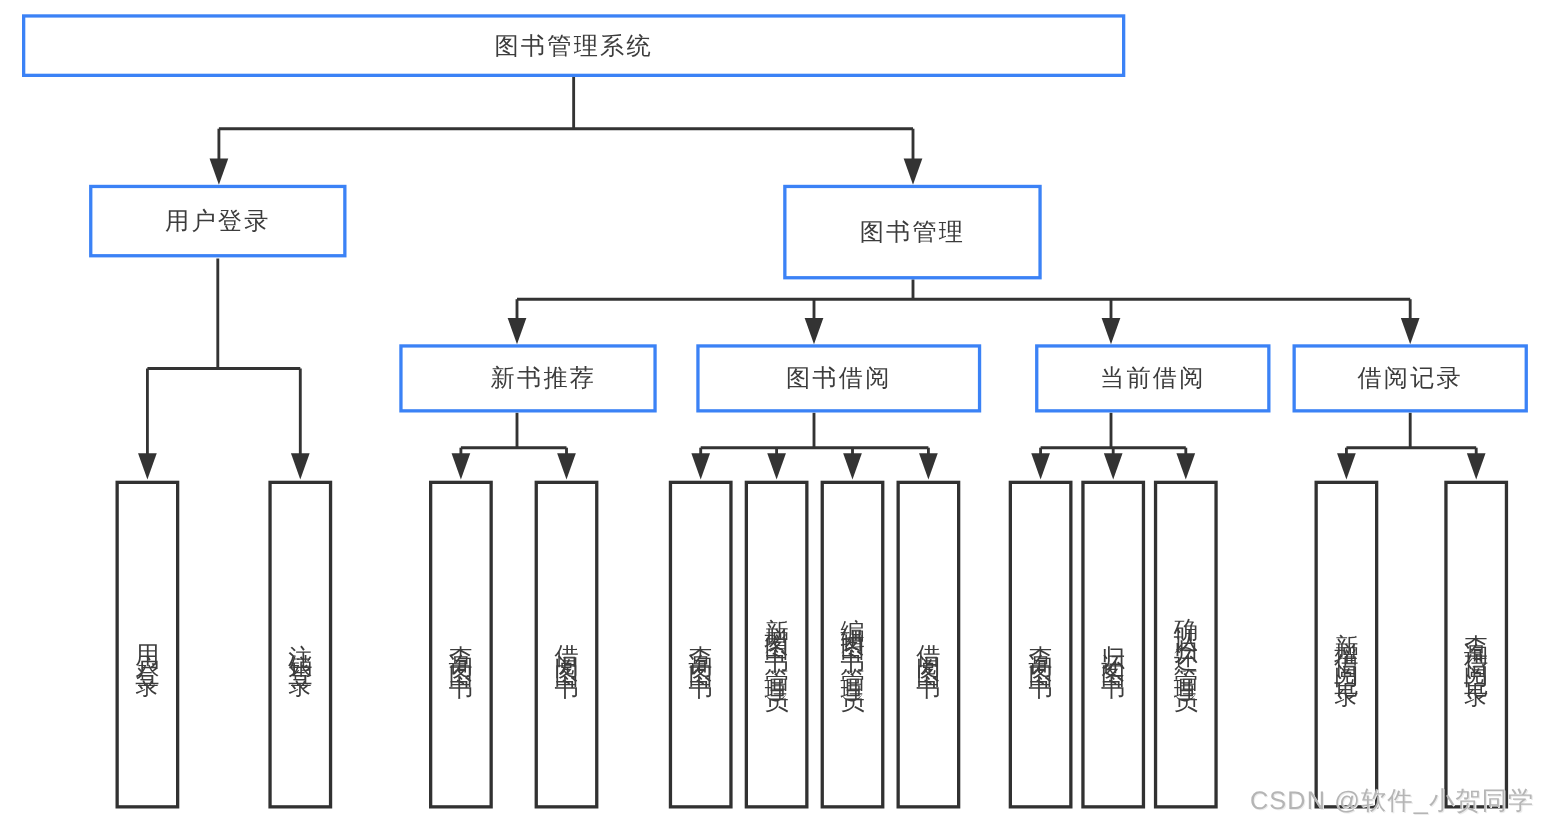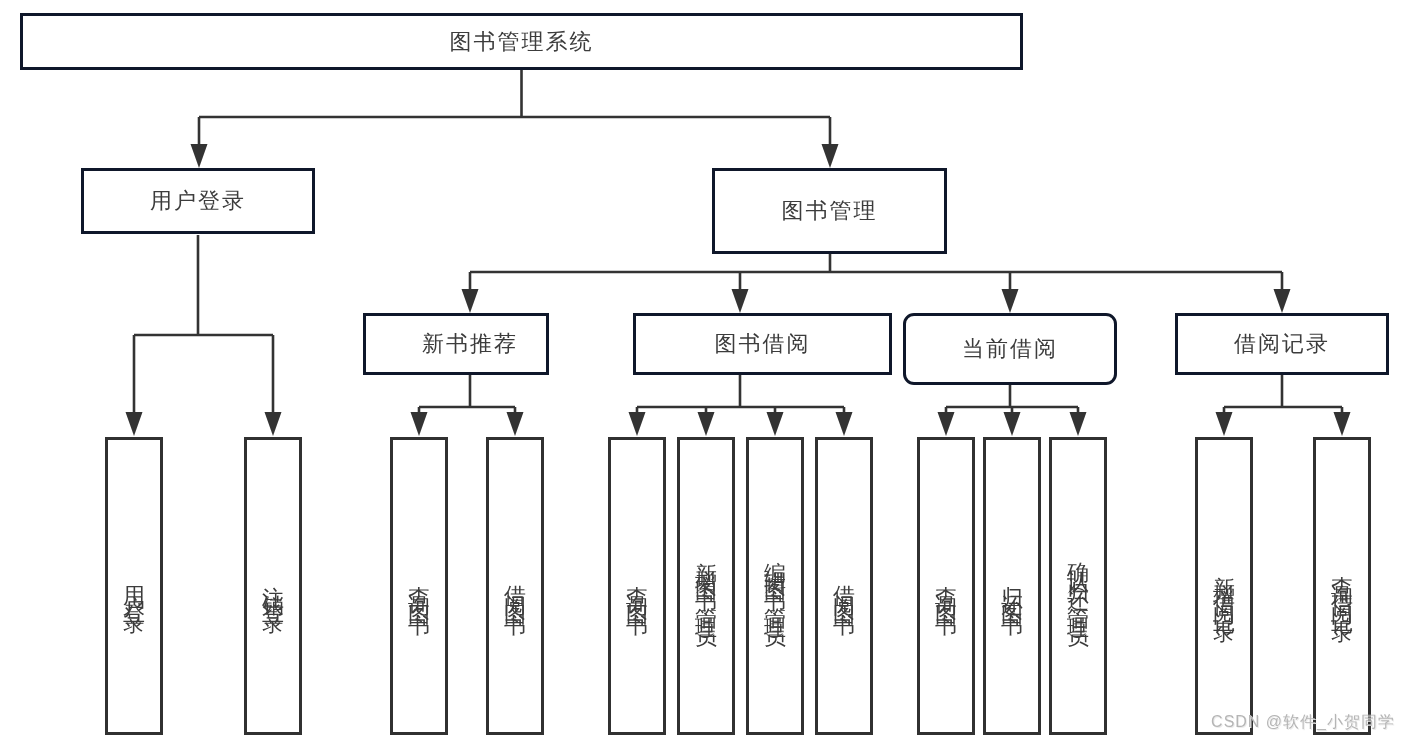--- a/index.html
+++ b/index.html
@@ -13,21 +13,21 @@
   }
   .connector-layer{
     position:absolute;
     left:0;top:0;
     width:1405px;height:747px;
   }
   .hbox{
     position:absolute;
     box-sizing:border-box;
     background:#ffffff;
-    border:3px solid #0f172a;
+    border:3px solid #3b82f6;
     display:flex;
     align-items:center;
     justify-content:center;
     font-size:22px;
     letter-spacing:2px;
     color:#3c3c3c;
     white-space:nowrap;
   }
   .vbox{
     position:absolute;
@@ -44,21 +44,21 @@
     text-orientation:mixed;
     font-size:22px;
     letter-spacing:0.42em;
     color:#3c3c3c;
     line-height:1;
   }
   .watermark{
     position:absolute;
     right:10px;
     top:712px;
-    font-size:16px;
+    font-size:23px;
     letter-spacing:1px;
     color:#b5b5b5;
     text-shadow:1px 1px 0 #ececec;
     white-space:nowrap;
   }
 </style>
 </head>
 <body>
 
 <div class="stage">
@@ -109,23 +109,23 @@
       <polygon points="1215.5,412 1232.5,412 1224,436" fill="#333333"></polygon>
       <line x1="1342" y1="407" x2="1342" y2="418" stroke="#333333" stroke-width="2.6"></line>
       <polygon points="1333.5,412 1350.5,412 1342,436" fill="#333333"></polygon>
     </svg>
 
   <div class="hbox" style="left:20px;top:13px;width:1003px;height:57px;">图书管理系统</div>
 
   <div class="hbox" style="left:81px;top:168px;width:234px;height:66px;">用户登录</div>
   <div class="hbox" style="left:712px;top:168px;width:235px;height:86px;">图书管理</div>
 
-  <div class="hbox" style="left:363px;top:313px;width:186px;height:62px;padding-left:28px;">新书推荐</div>
+  <div class="hbox" style="left:363px;top:313px;width:234px;height:62px;padding-left:28px;">新书推荐</div>
   <div class="hbox" style="left:633px;top:313px;width:259px;height:62px;">图书借阅</div>
-  <div class="hbox" style="left:903px;top:313px;width:214px;height:72px;border-radius:11px;">当前借阅</div>
+  <div class="hbox" style="left:941px;top:313px;width:214px;height:62px;">当前借阅</div>
   <div class="hbox" style="left:1175px;top:313px;width:214px;height:62px;">借阅记录</div>
 
   <div class="vbox" style="left:105px;top:437px;width:58px;height:298px;">
     <span>用户登录</span>
   </div>
   <div class="vbox" style="left:244px;top:437px;width:58px;height:298px;">
     <span>注销登录</span>
   </div>
 
   <div class="vbox" style="left:390px;top:437px;width:58px;height:298px;">

